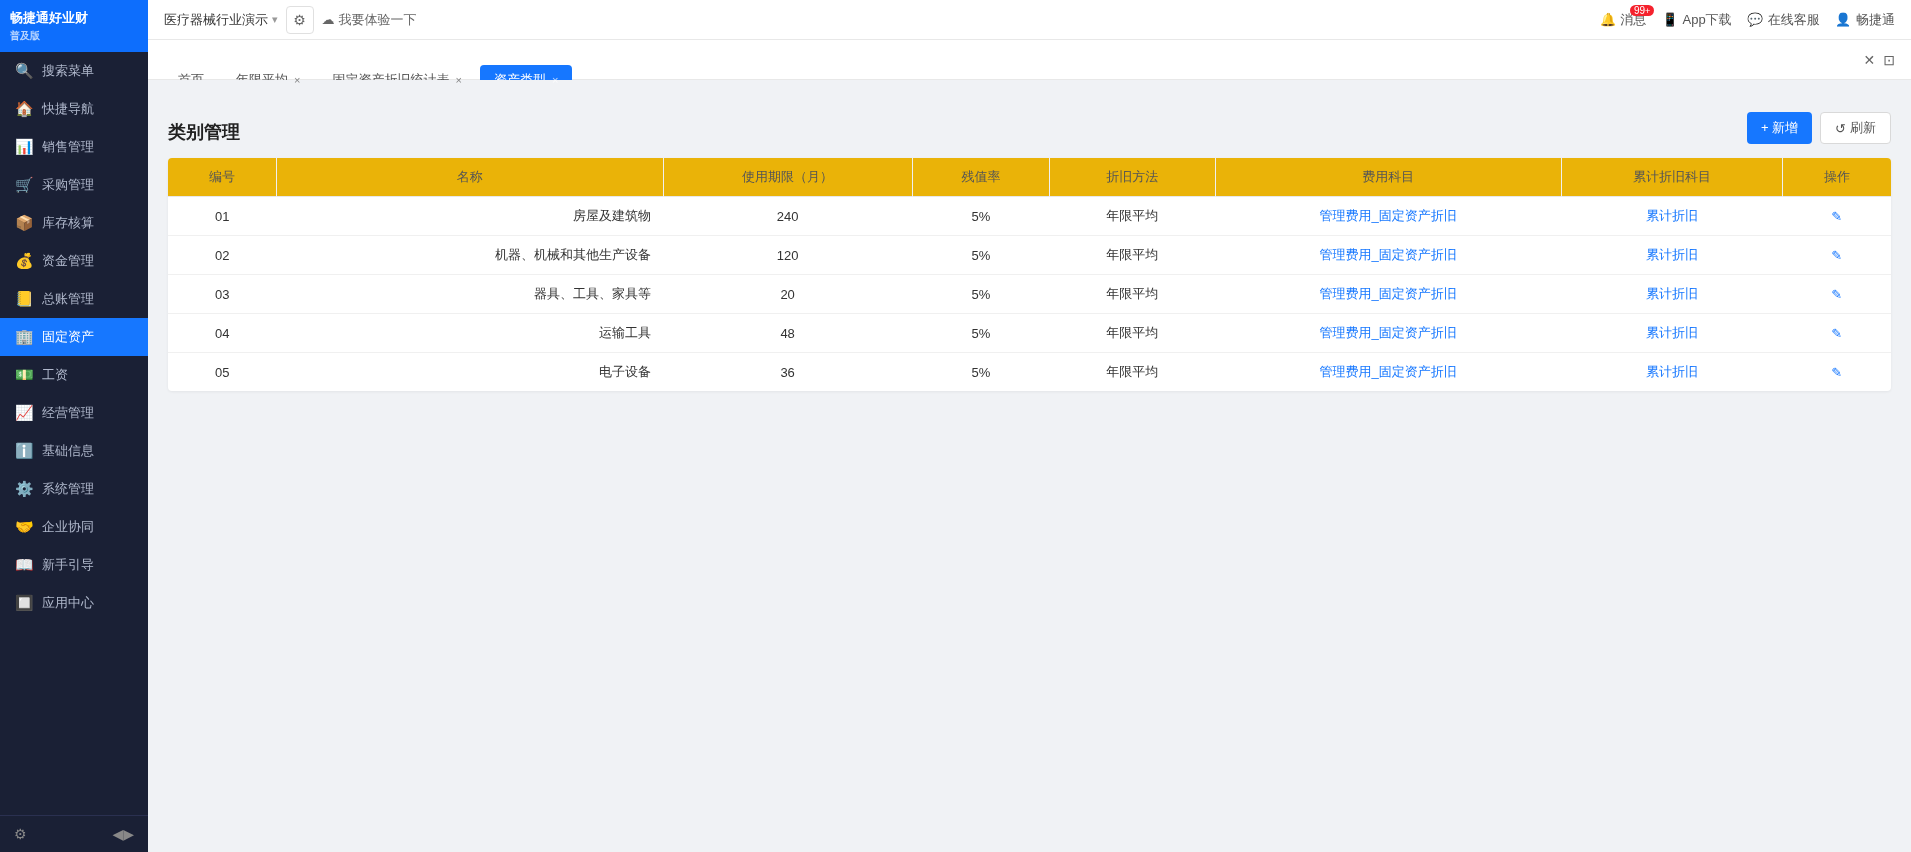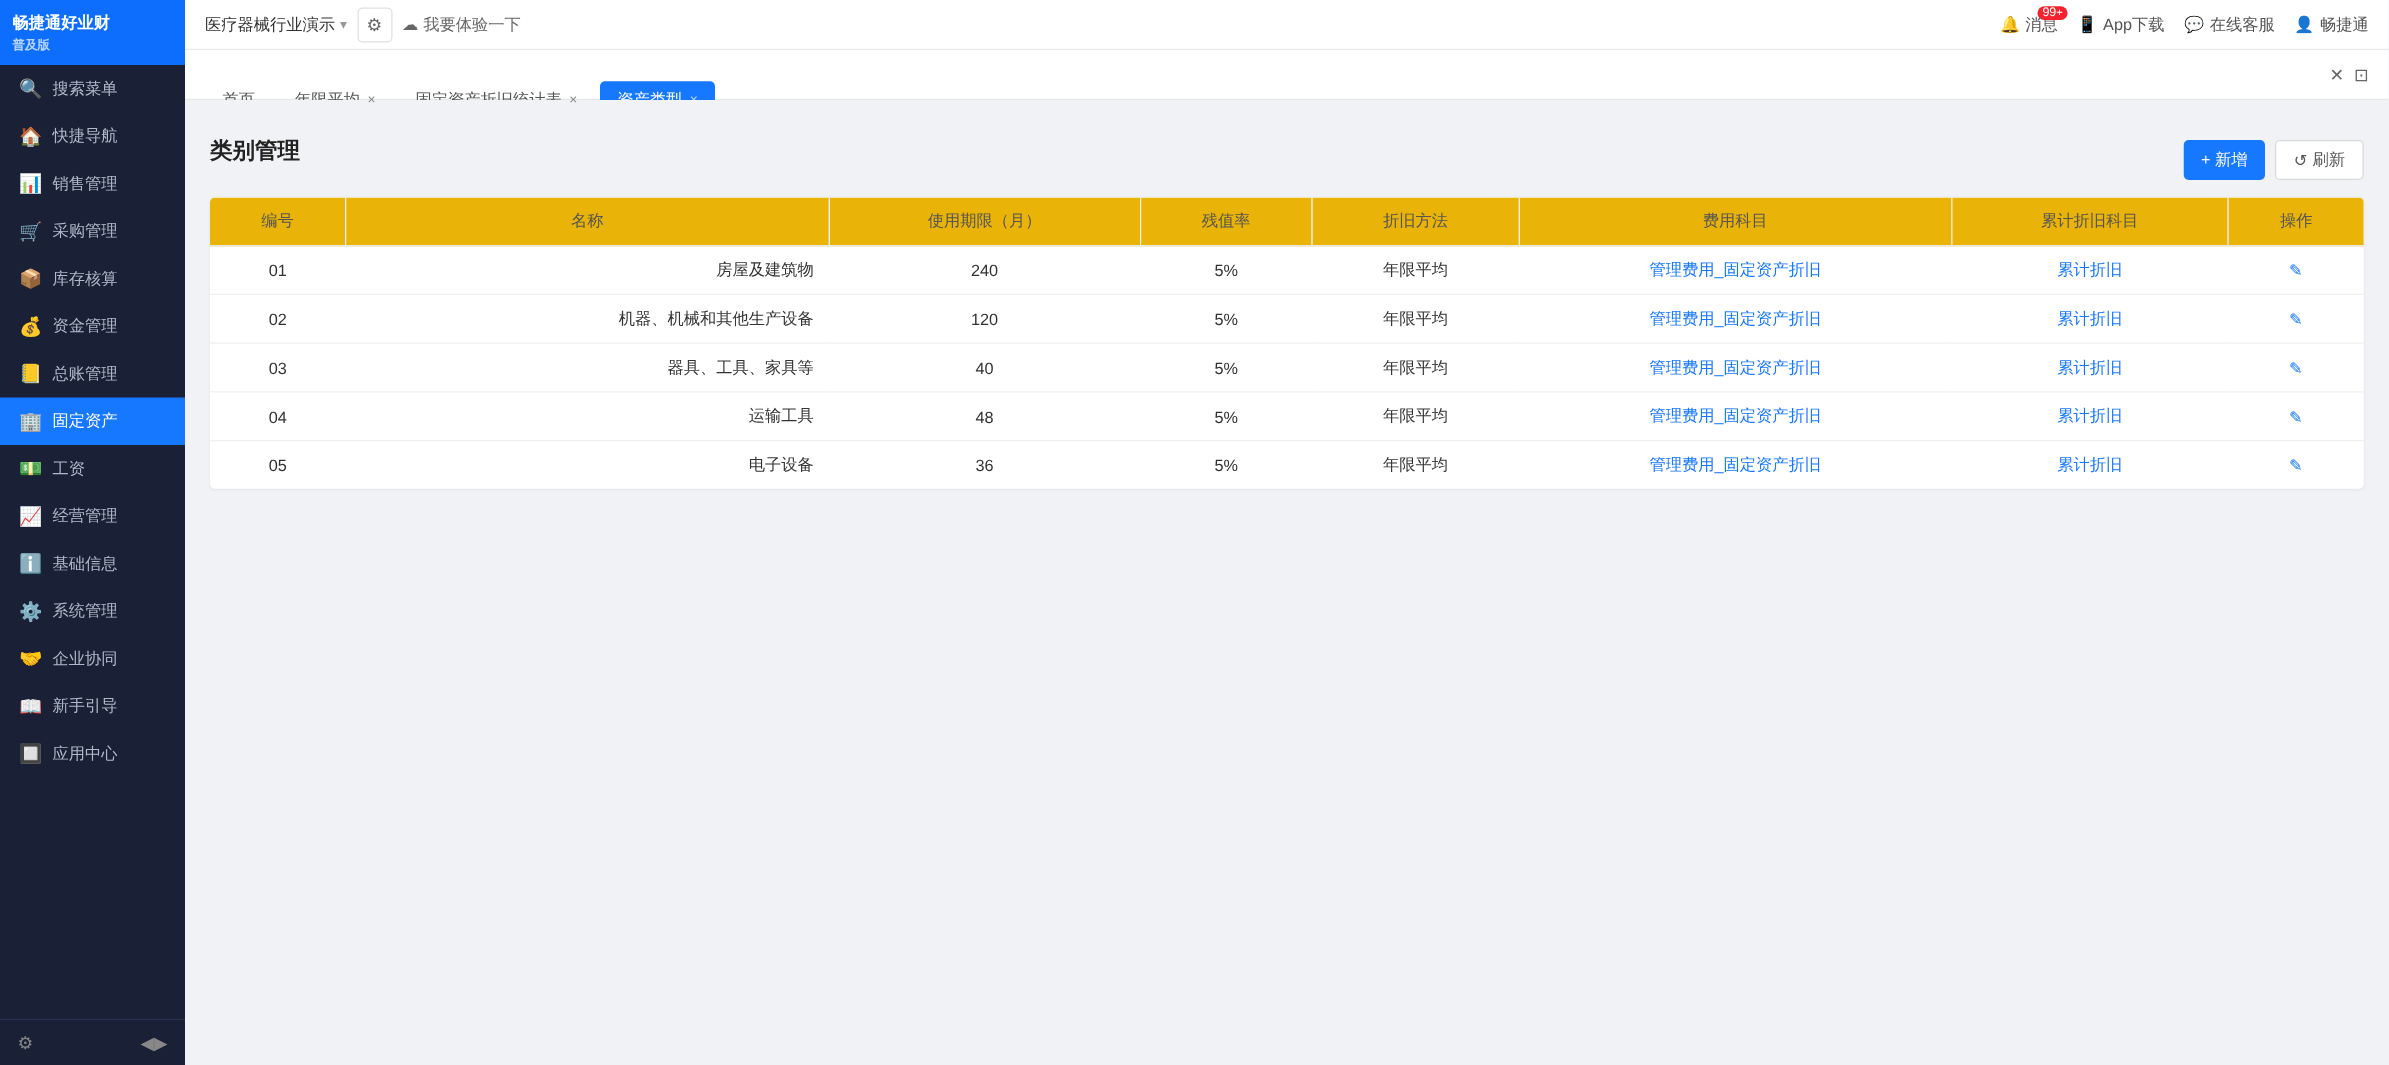--- a/index.html
+++ b/index.html
@@ -156,21 +156,21 @@
 
     
     .content {
       flex: 1;
       padding: 16px 20px;
       overflow-y: auto;
       background: #f0f2f5;
     }
     .page-header {
       display: flex;
-      align-items: center;
+      align-items: flex-end;
       justify-content: space-between;
       margin-bottom: 14px;
     }
     .page-title {
       font-size: 18px;
       font-weight: bold;
       color: #222;
     }
     .header-actions {
       display: flex; gap: 8px; margin-top: 16px;
@@ -426,21 +426,21 @@
               <td>120</td>
               <td>5%</td>
               <td>年限平均</td>
               <td class="td-subject">管理费用_固定资产折旧</td>
               <td class="td-accumulated">累计折旧</td>
               <td class="td-edit-btn">✎</td>
             </tr>
             <tr>
               <td>03</td>
               <td class="td-name">器具、工具、家具等</td>
-              <td>40</td>
+              <td>20</td>
               <td>5%</td>
               <td>年限平均</td>
               <td class="td-subject">管理费用_固定资产折旧</td>
               <td class="td-accumulated">累计折旧</td>
               <td class="td-edit-btn">✎</td>
             </tr>
             <tr>
               <td>04</td>
               <td class="td-name">运输工具</td>
               <td>48</td>

